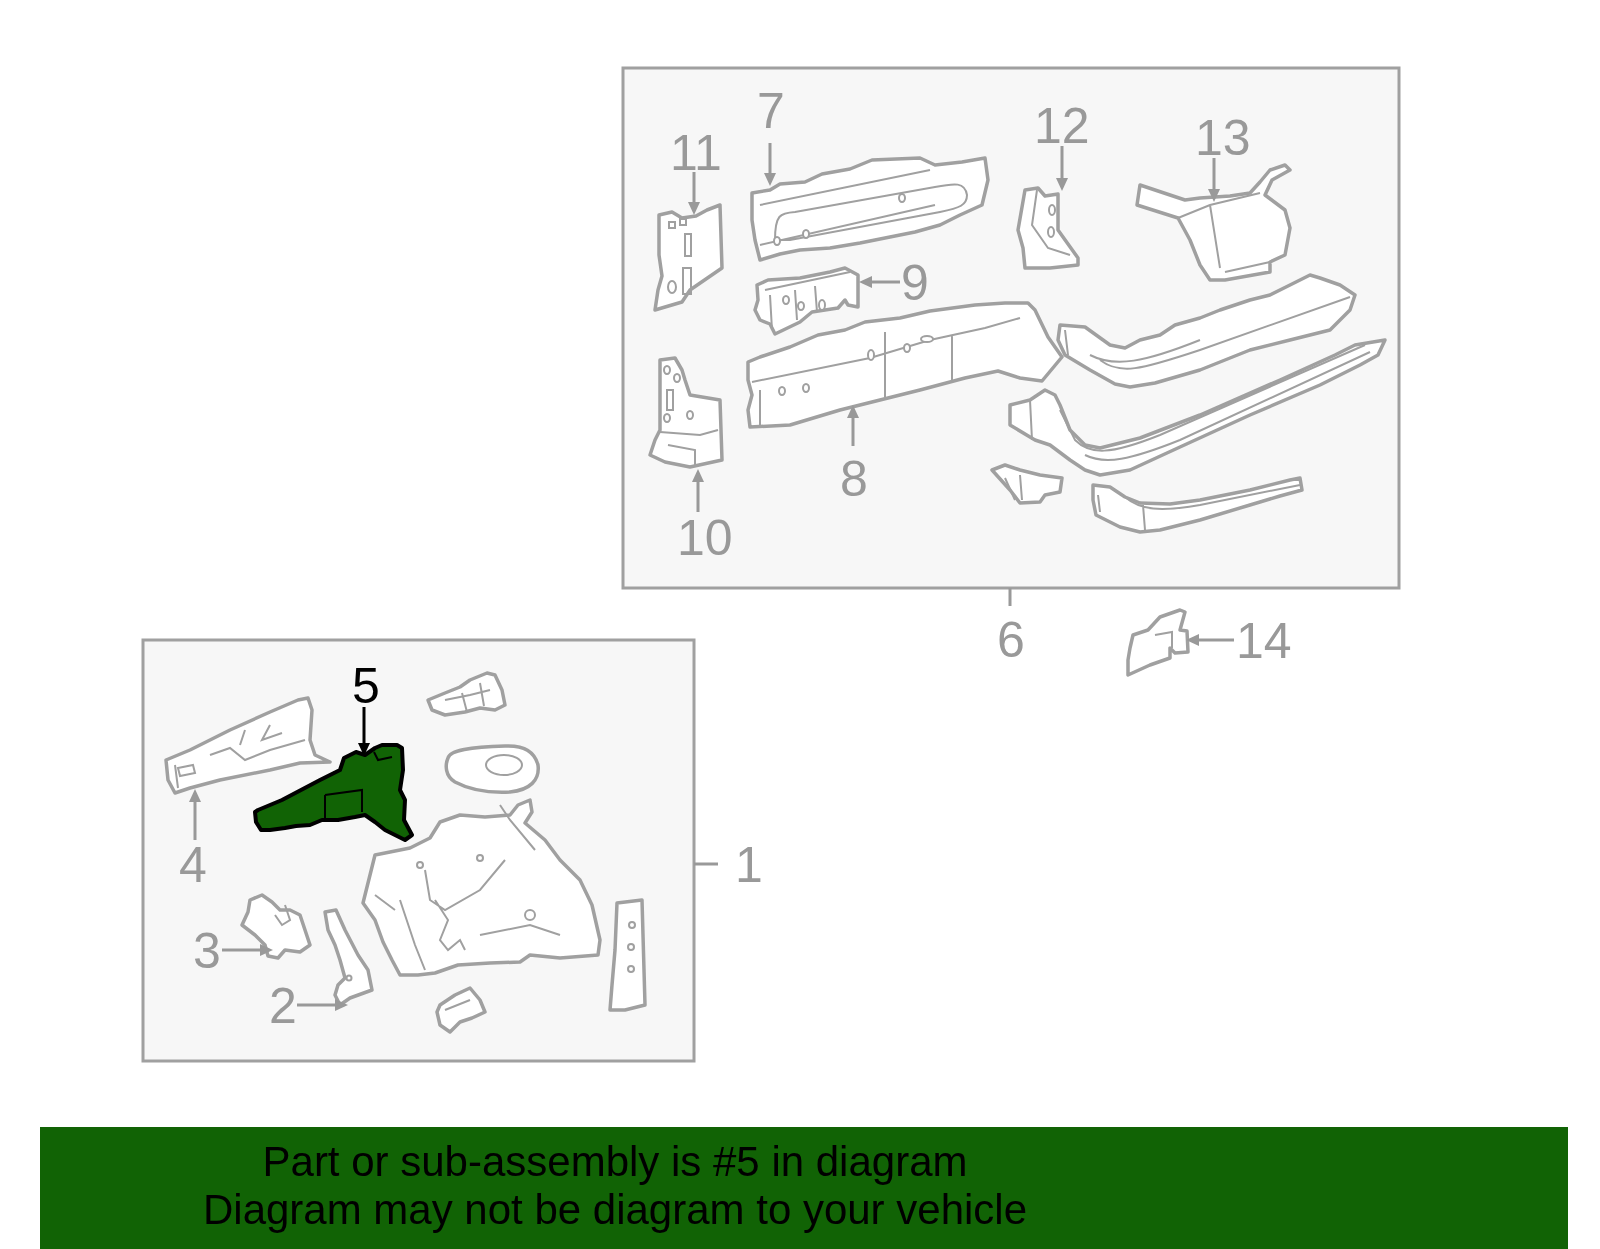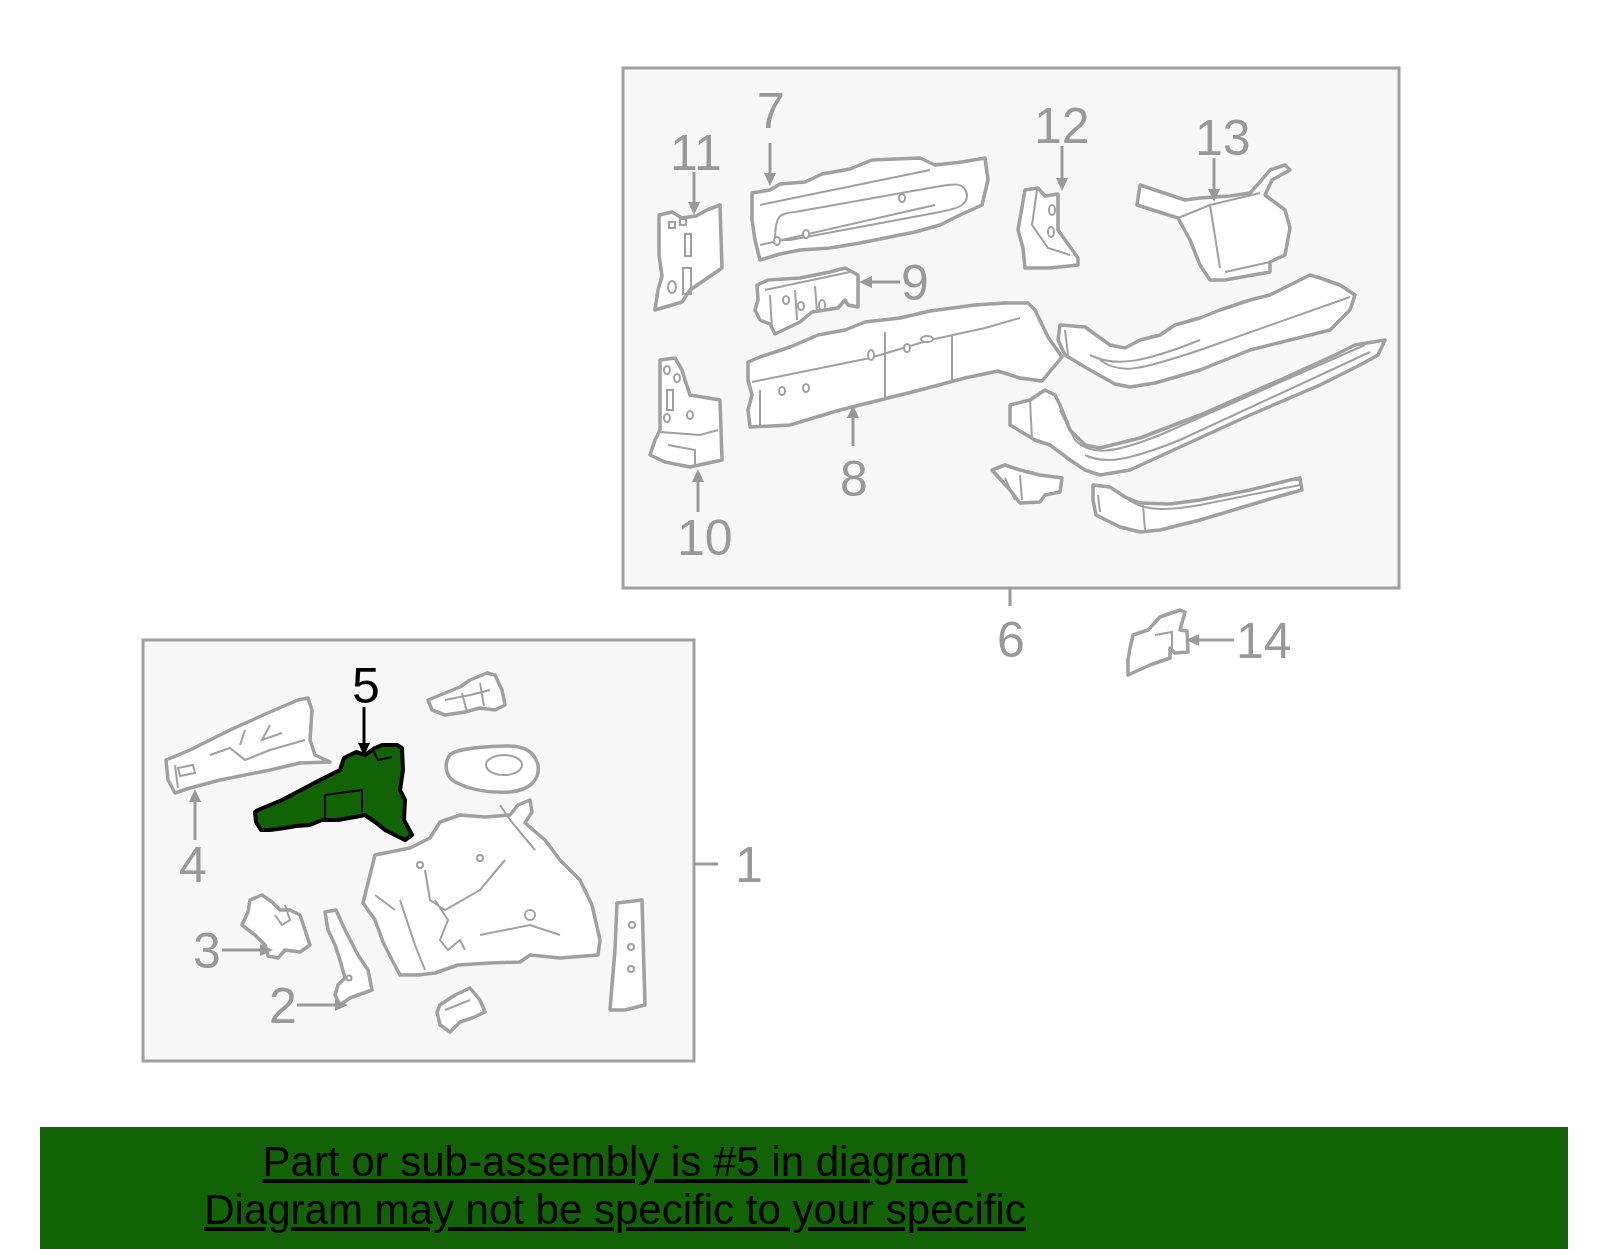--- a/index.html
+++ b/index.html
@@ -13,21 +13,21 @@
     .arrowhead { fill: #999999; }
     .callout { fill: #999999; font-family: "Liberation Sans", sans-serif; font-size: 50px; }
     .callout.sel { fill: #000000; }
     .sel-part { fill: #116305; stroke: #000000; stroke-width: 4; stroke-linejoin: round; }
     .sel-lead { stroke: #000000; stroke-width: 3; }
     .sel-arrow { fill: #000000; }
     .banner {
       position: absolute; left: 40px; top: 1127px; width: 1528px; height: 122px;
       background: #116305; color: #000000; text-align: center;
     }
-    .banner .line { position: absolute; left: 0; width: 1070px; text-align: center; font-size: 42px; line-height: 46px; text-decoration: underline; }
+    .banner .line { position: absolute; left: 0; width: 1070px; text-align: center; font-size: 42px; line-height: 46px; }
     .banner .l1 { top: 12px; left: 40px; }
     .banner .l2 { top: 60px; left: 40px; }
   </style>
 </head>
 <body>
 
 <svg class="diagram" width="1600" height="1249" viewBox="0 0 1600 1249">
 
   <rect class="box" x="623" y="68" width="776" height="520"></rect>
 
@@ -232,14 +232,14 @@
     <polygon class="arrowhead" points="335,999 335,1011 348,1005"></polygon>
   </g>
   <g>
     <line class="lead" x1="694" y1="864" x2="718" y2="864"></line>
     <text class="callout" x="735" y="882">1</text>
   </g>
 </svg>
 
 <div class="banner">
   <div class="line l1">Part or sub-assembly is #5 in diagram</div>
-  <div class="line l2">Diagram may not be specific to your specific</div>
+  <div class="line l2">Diagram may not be diagram to your vehicle</div>
 </div>
 
 </body></html>

